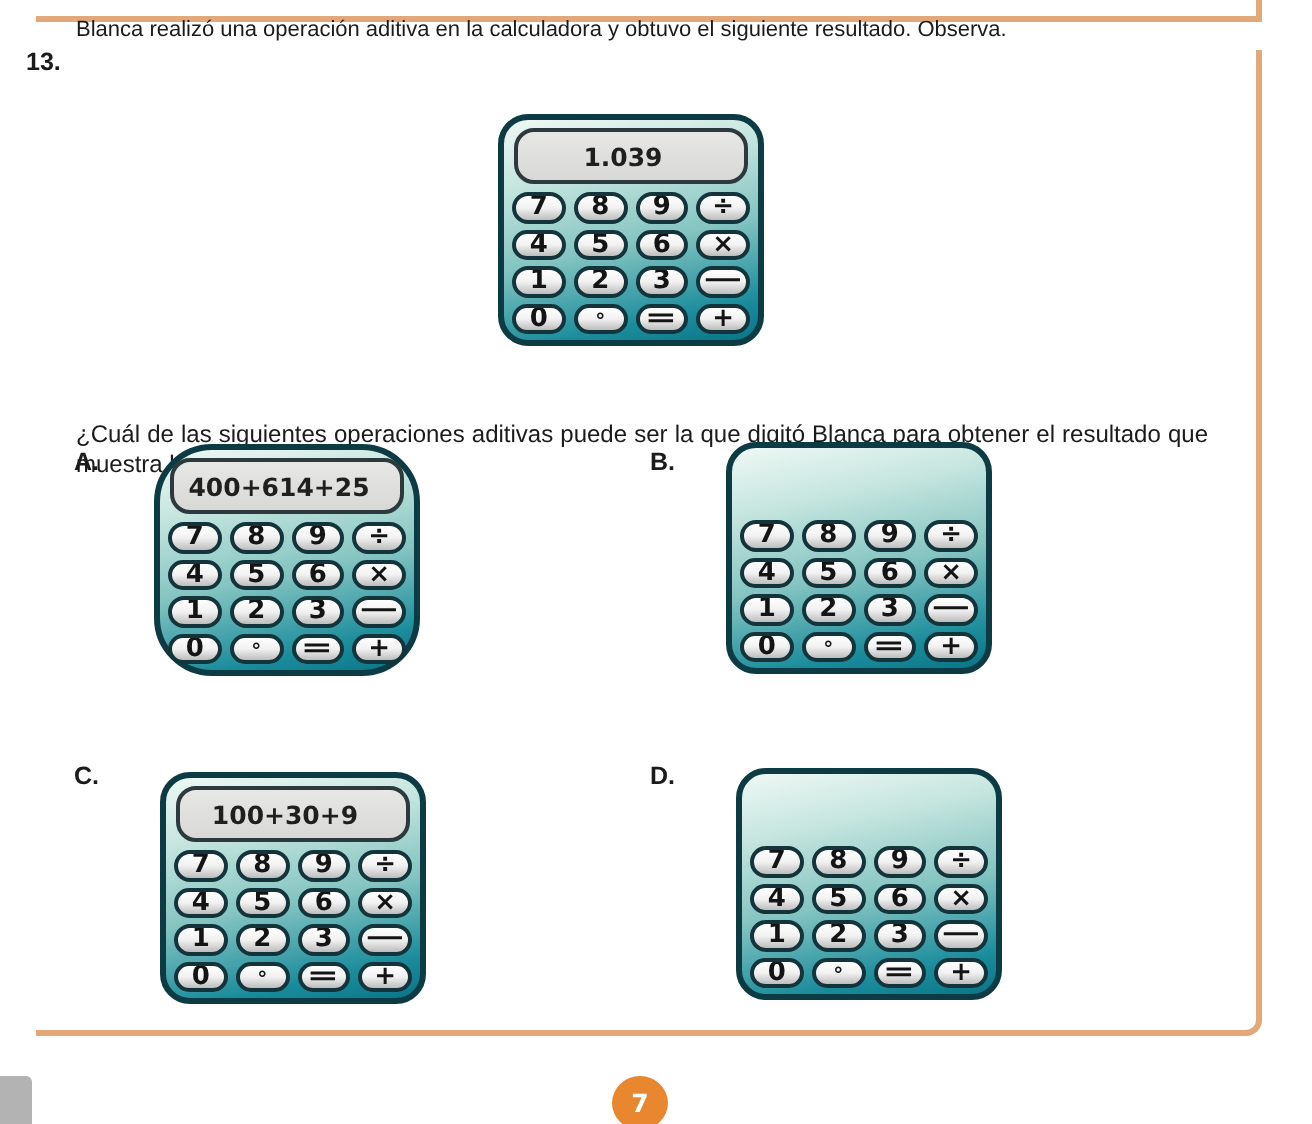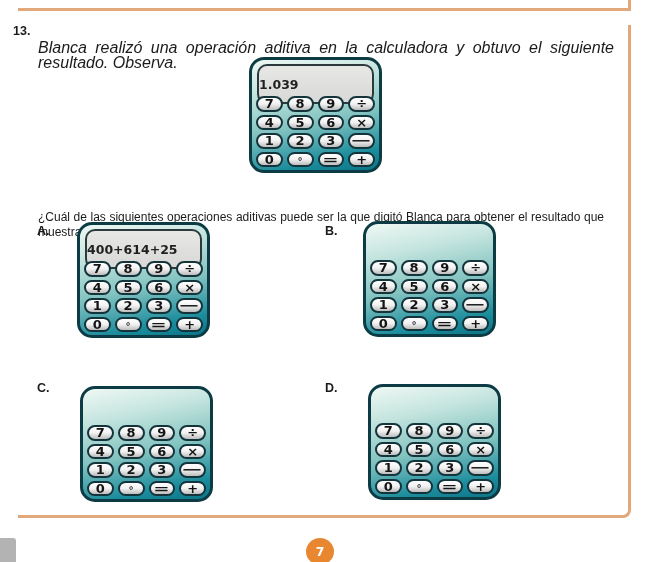--- a/index.html
+++ b/index.html
@@ -21,22 +21,22 @@
     position:absolute;left:18px;top:25px;width:610px;height:490px;
     border-right:3px solid #e2a87a;border-bottom:3px solid #e2a87a;
     border-bottom-right-radius:8px;
   }
   
   .q-number{
     position:absolute;left:13px;top:24px;
     font-size:12.5px;font-weight:bold;
   }
   .q-intro{
-    position:absolute;left:38px;top:40px;width:576px;
-    font-size:16px;line-height:15px;text-align:justify;font-style:italic;
+    position:absolute;left:38px;top:8px;width:576px;
+    font-size:11px;line-height:15px;text-align:justify;
   }
   .q-prompt{
     position:absolute;left:38px;top:181px;width:566px;
     font-size:12px;line-height:15px;text-align:justify;margin-top:29px;
   }
   
   .opt-label{
     position:absolute;font-size:12.5px;font-weight:bold;
   }
   .lbl-a{left:37px;top:224px;}
@@ -45,31 +45,31 @@
   .lbl-d{left:325px;top:381px;}
   
   .calc{
     position:absolute;width:133px;height:116px;
     box-sizing:border-box;
     border:3px solid #0d3b44;
     border-radius:15px;
     background:linear-gradient(168deg,#eef8f4 0%,#c6e5df 25%,#84c4c1 55%,#1b8c9c 85%,#0a7588 100%);
   }
   .calc-main{left:249px;top:57px;}
-  .calc-a{left:77px;top:222px;}
+  .calc-a{left:77px;top:222px;border-radius:29px;}
   .calc-b{left:363px;top:221px;}
   .calc-c{left:80px;top:386px;}
   .calc-d{left:368px;top:384px;}
   .calc-display{
-    position:absolute;left:5px;right:5px;top:4px;height:40px;
+    position:absolute;left:5px;right:5px;top:4px;height:28px;
     box-sizing:border-box;
     background:linear-gradient(180deg,#e7e7e5 0%,#d8d8d6 100%);
     border:2px solid #2c3a3e;
     border-radius:10px;
-    display:flex;align-items:center;justify-content:flex-start;
+    display:flex;align-items:center;justify-content:center;
     padding-right:8px;
   }
   .disp-text{
     font-family:"DejaVu Sans",sans-serif;
     font-weight:bold;font-size:12.5px;color:#1f1f1f;
     white-space:nowrap;
   }
   .keypad{
     position:absolute;left:4px;right:4px;top:36px;bottom:3px;
     display:grid;
@@ -282,20 +282,23 @@
           <span>=</span>
         </div>
         <div class="key glyph-plus">
           <span>+</span>
         </div>
       </div>
   </div>
 
   <div class="opt-label lbl-c">C.</div>
   <div class="calc calc-c">
+    <div class="calc-display">
+      <span class="disp-text">100+30+9</span>
+    </div>
     <div class="keypad">
         <div class="key">
           <span>7</span>
         </div>
         <div class="key">
           <span>8</span>
         </div>
         <div class="key">
           <span>9</span>
         </div>

